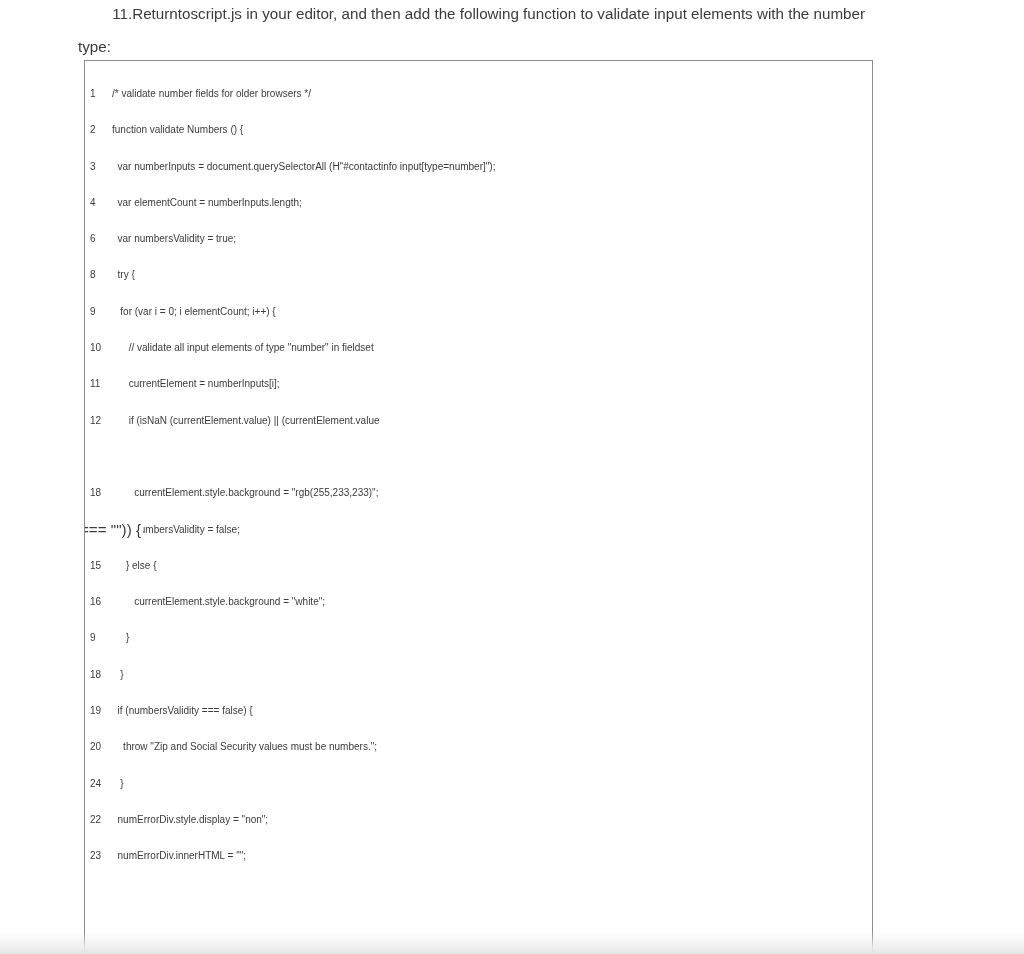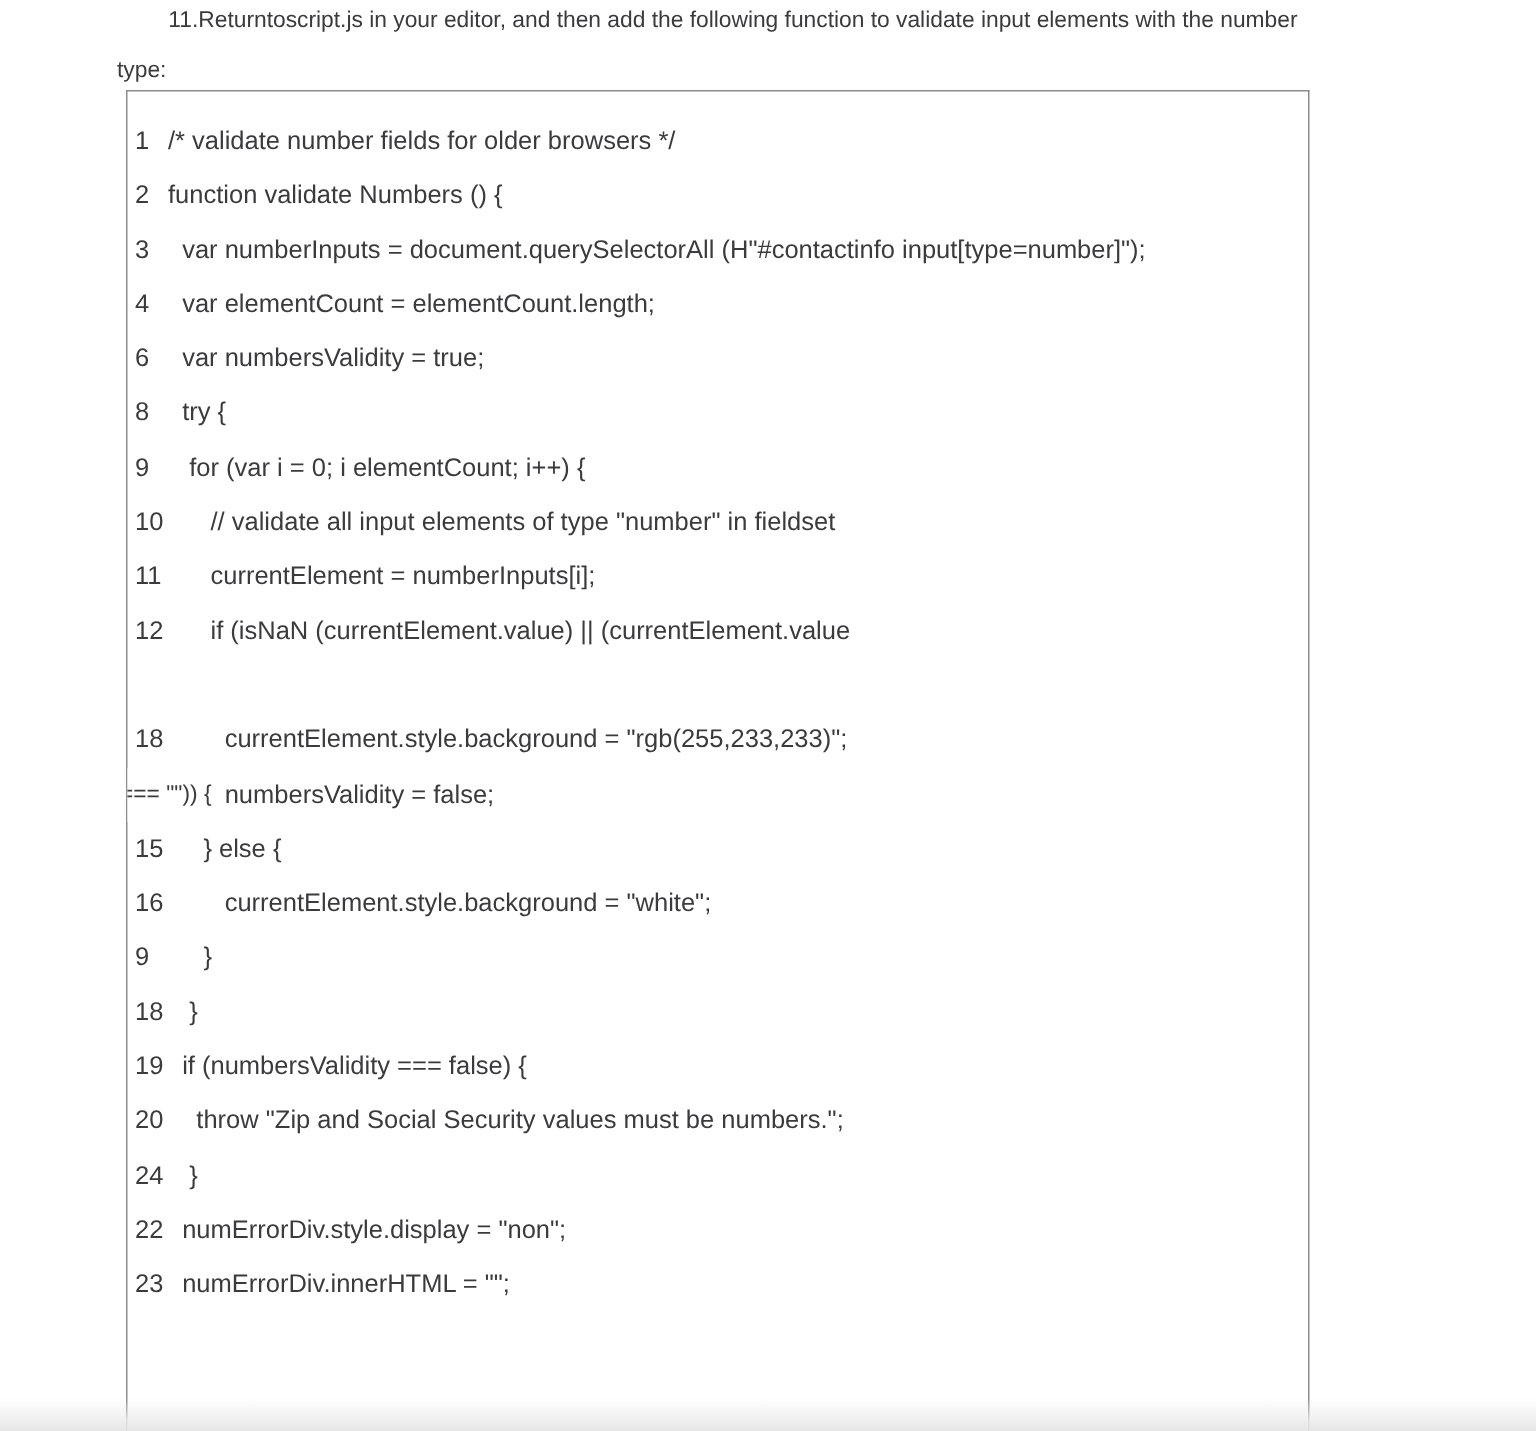--- a/index.html
+++ b/index.html
@@ -59,21 +59,21 @@
     overflow: hidden;
   }
   .code-inner {
     position: relative;
     padding-top: 15px;
   }
   .code-line {
     display: block;
     height: 36.3px;
     line-height: 36.3px;
-    font-size: 17px;
+    font-size: 10px;
     color: #3b3b3d;
     white-space: pre;
     padding-left: 5px;
   }
   .ln {
     display: inline-block;
     min-width: 22px;
     color: #3b3b3d;
   }
   .code-text {
@@ -113,21 +113,21 @@
   <span class="step-line first"><span class="step-num">11.</span><span>Returntoscript.js in your editor, and then add the following function to validate input elements with the number</span></span>
   <span class="step-cont">type:</span>
 </div>
 
 <div class="code-box">
   <div class="code-inner">
 
   <div class="code-line"><span class="ln">1</span><span class="code-text">/* validate number fields for older browsers */</span></div>
       <div class="code-line"><span class="ln">2</span><span class="code-text">function validate Numbers () {</span></div>
       <div class="code-line"><span class="ln">3</span><span class="code-text">  var numberInputs = document.querySelectorAll (H"#contactinfo input[type=number]");</span></div>
-      <div class="code-line"><span class="ln">4</span><span class="code-text">  var elementCount = elementCount.length;</span></div>
+      <div class="code-line"><span class="ln">4</span><span class="code-text">  var elementCount = numberInputs.length;</span></div>
       <div class="code-line"><span class="ln">6</span><span class="code-text">  var numbersValidity = true;</span></div>
       <div class="code-line"><span class="ln">8</span><span class="code-text">  try {</span></div>
       <div class="code-line"><span class="ln">9</span><span class="code-text">   for (var i = 0; i elementCount; i++) {</span></div>
       <div class="code-line"><span class="ln">10</span><span class="code-text">      // validate all input elements of type "number" in fieldset</span></div>
       <div class="code-line"><span class="ln">11</span><span class="code-text">      currentElement = numberInputs[i];</span></div>
       <div class="code-line"><span class="ln">12</span><span class="code-text">      if (isNaN (currentElement.value) || (currentElement.value</span></div>
       <div class="code-line">&nbsp;</div>
       <div class="code-line"><span class="ln">18</span><span class="code-text">        currentElement.style.background = "rgb(255,233,233)";</span></div>
       <div class="code-line"><span class="ln">14</span><span class="code-text">        numbersValidity = false;</span></div>
       <div class="code-line"><span class="ln">15</span><span class="code-text">     } else {</span></div>

